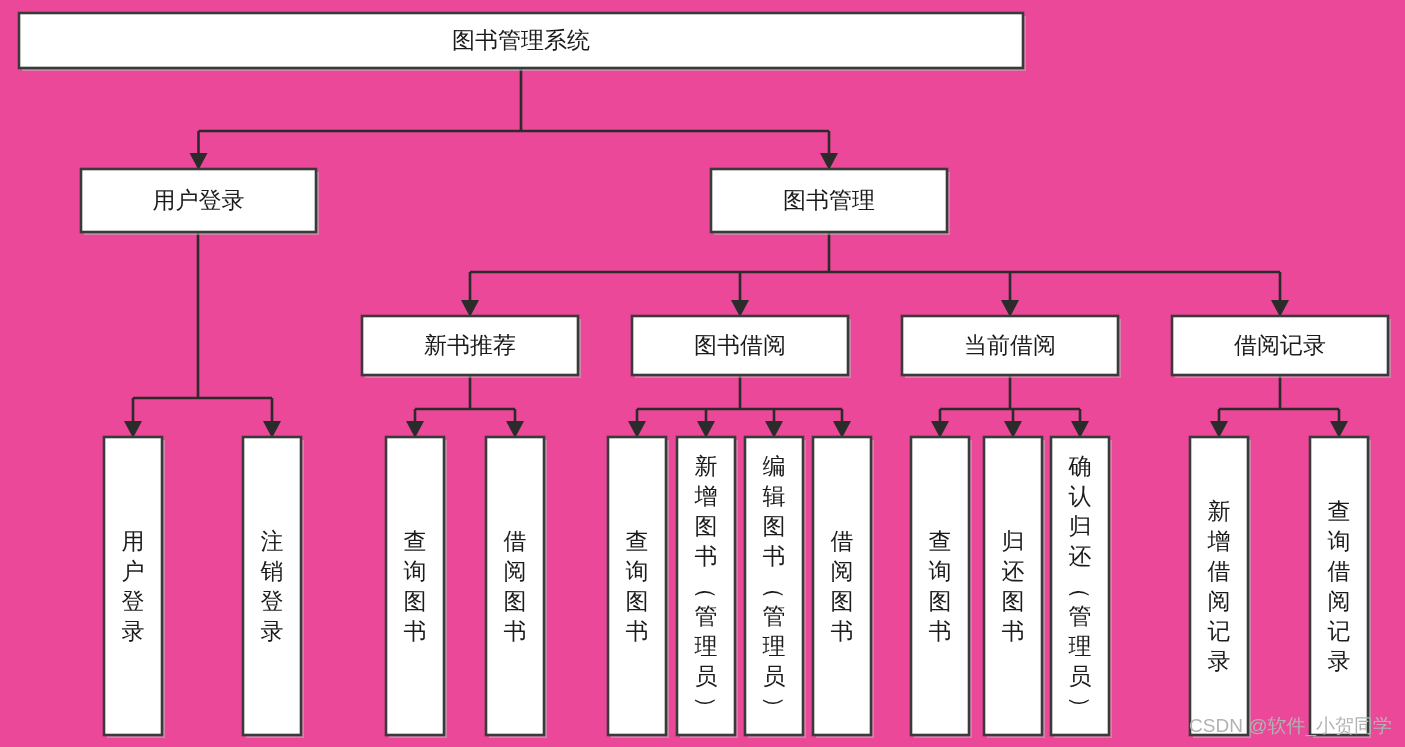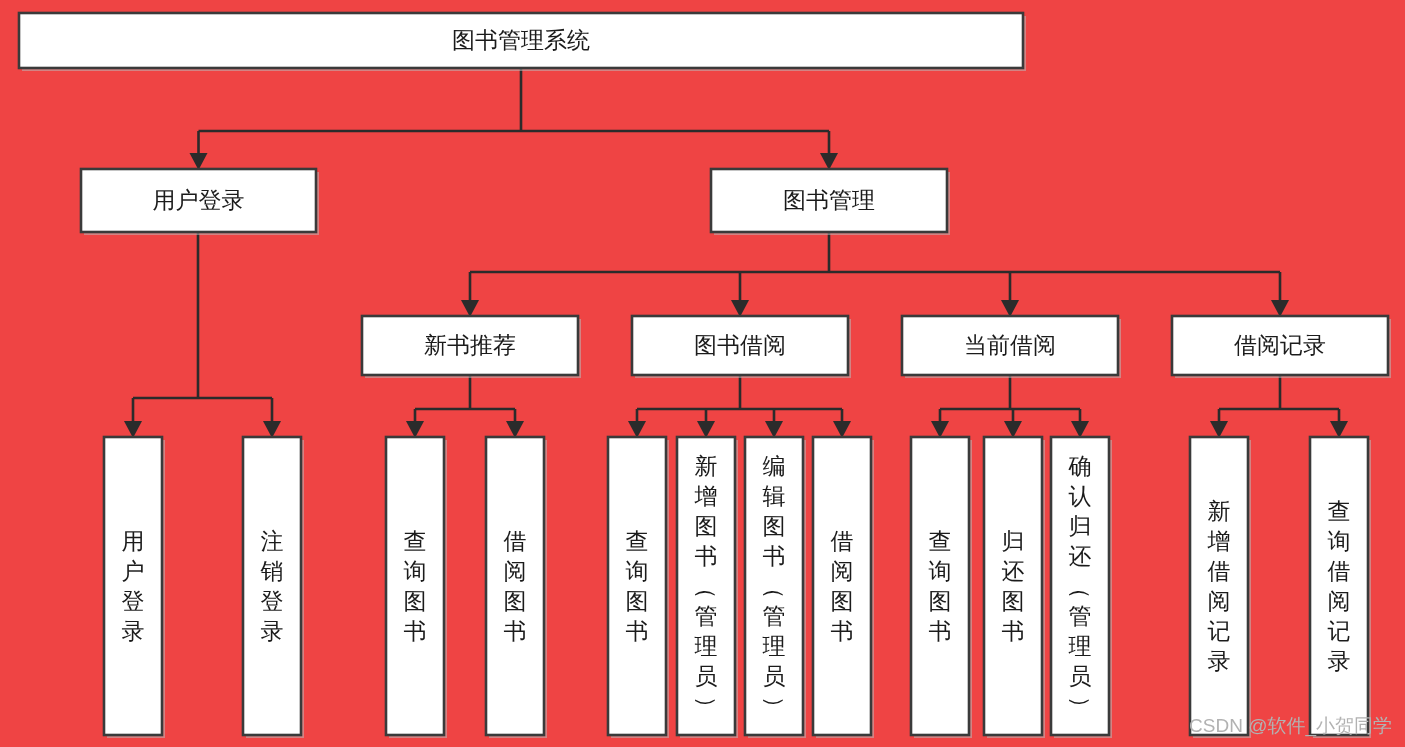--- a/index.html
+++ b/index.html
@@ -8,21 +8,21 @@
     padding: 0;
     background: #ffffff;
   }
   body {
     font-family: "Liberation Sans", "DejaVu Sans", sans-serif;
   }
   #diagram-root {
     position: relative;
     width: 1405px;
     height: 747px;
-    background: #ef4444;
+    background: #ec4899;
     overflow: hidden;
   }
   svg#tree-svg {
     position: absolute;
     left: 0;
     top: 0;
     width: 1405px;
     height: 747px;
     display: block;
   }

